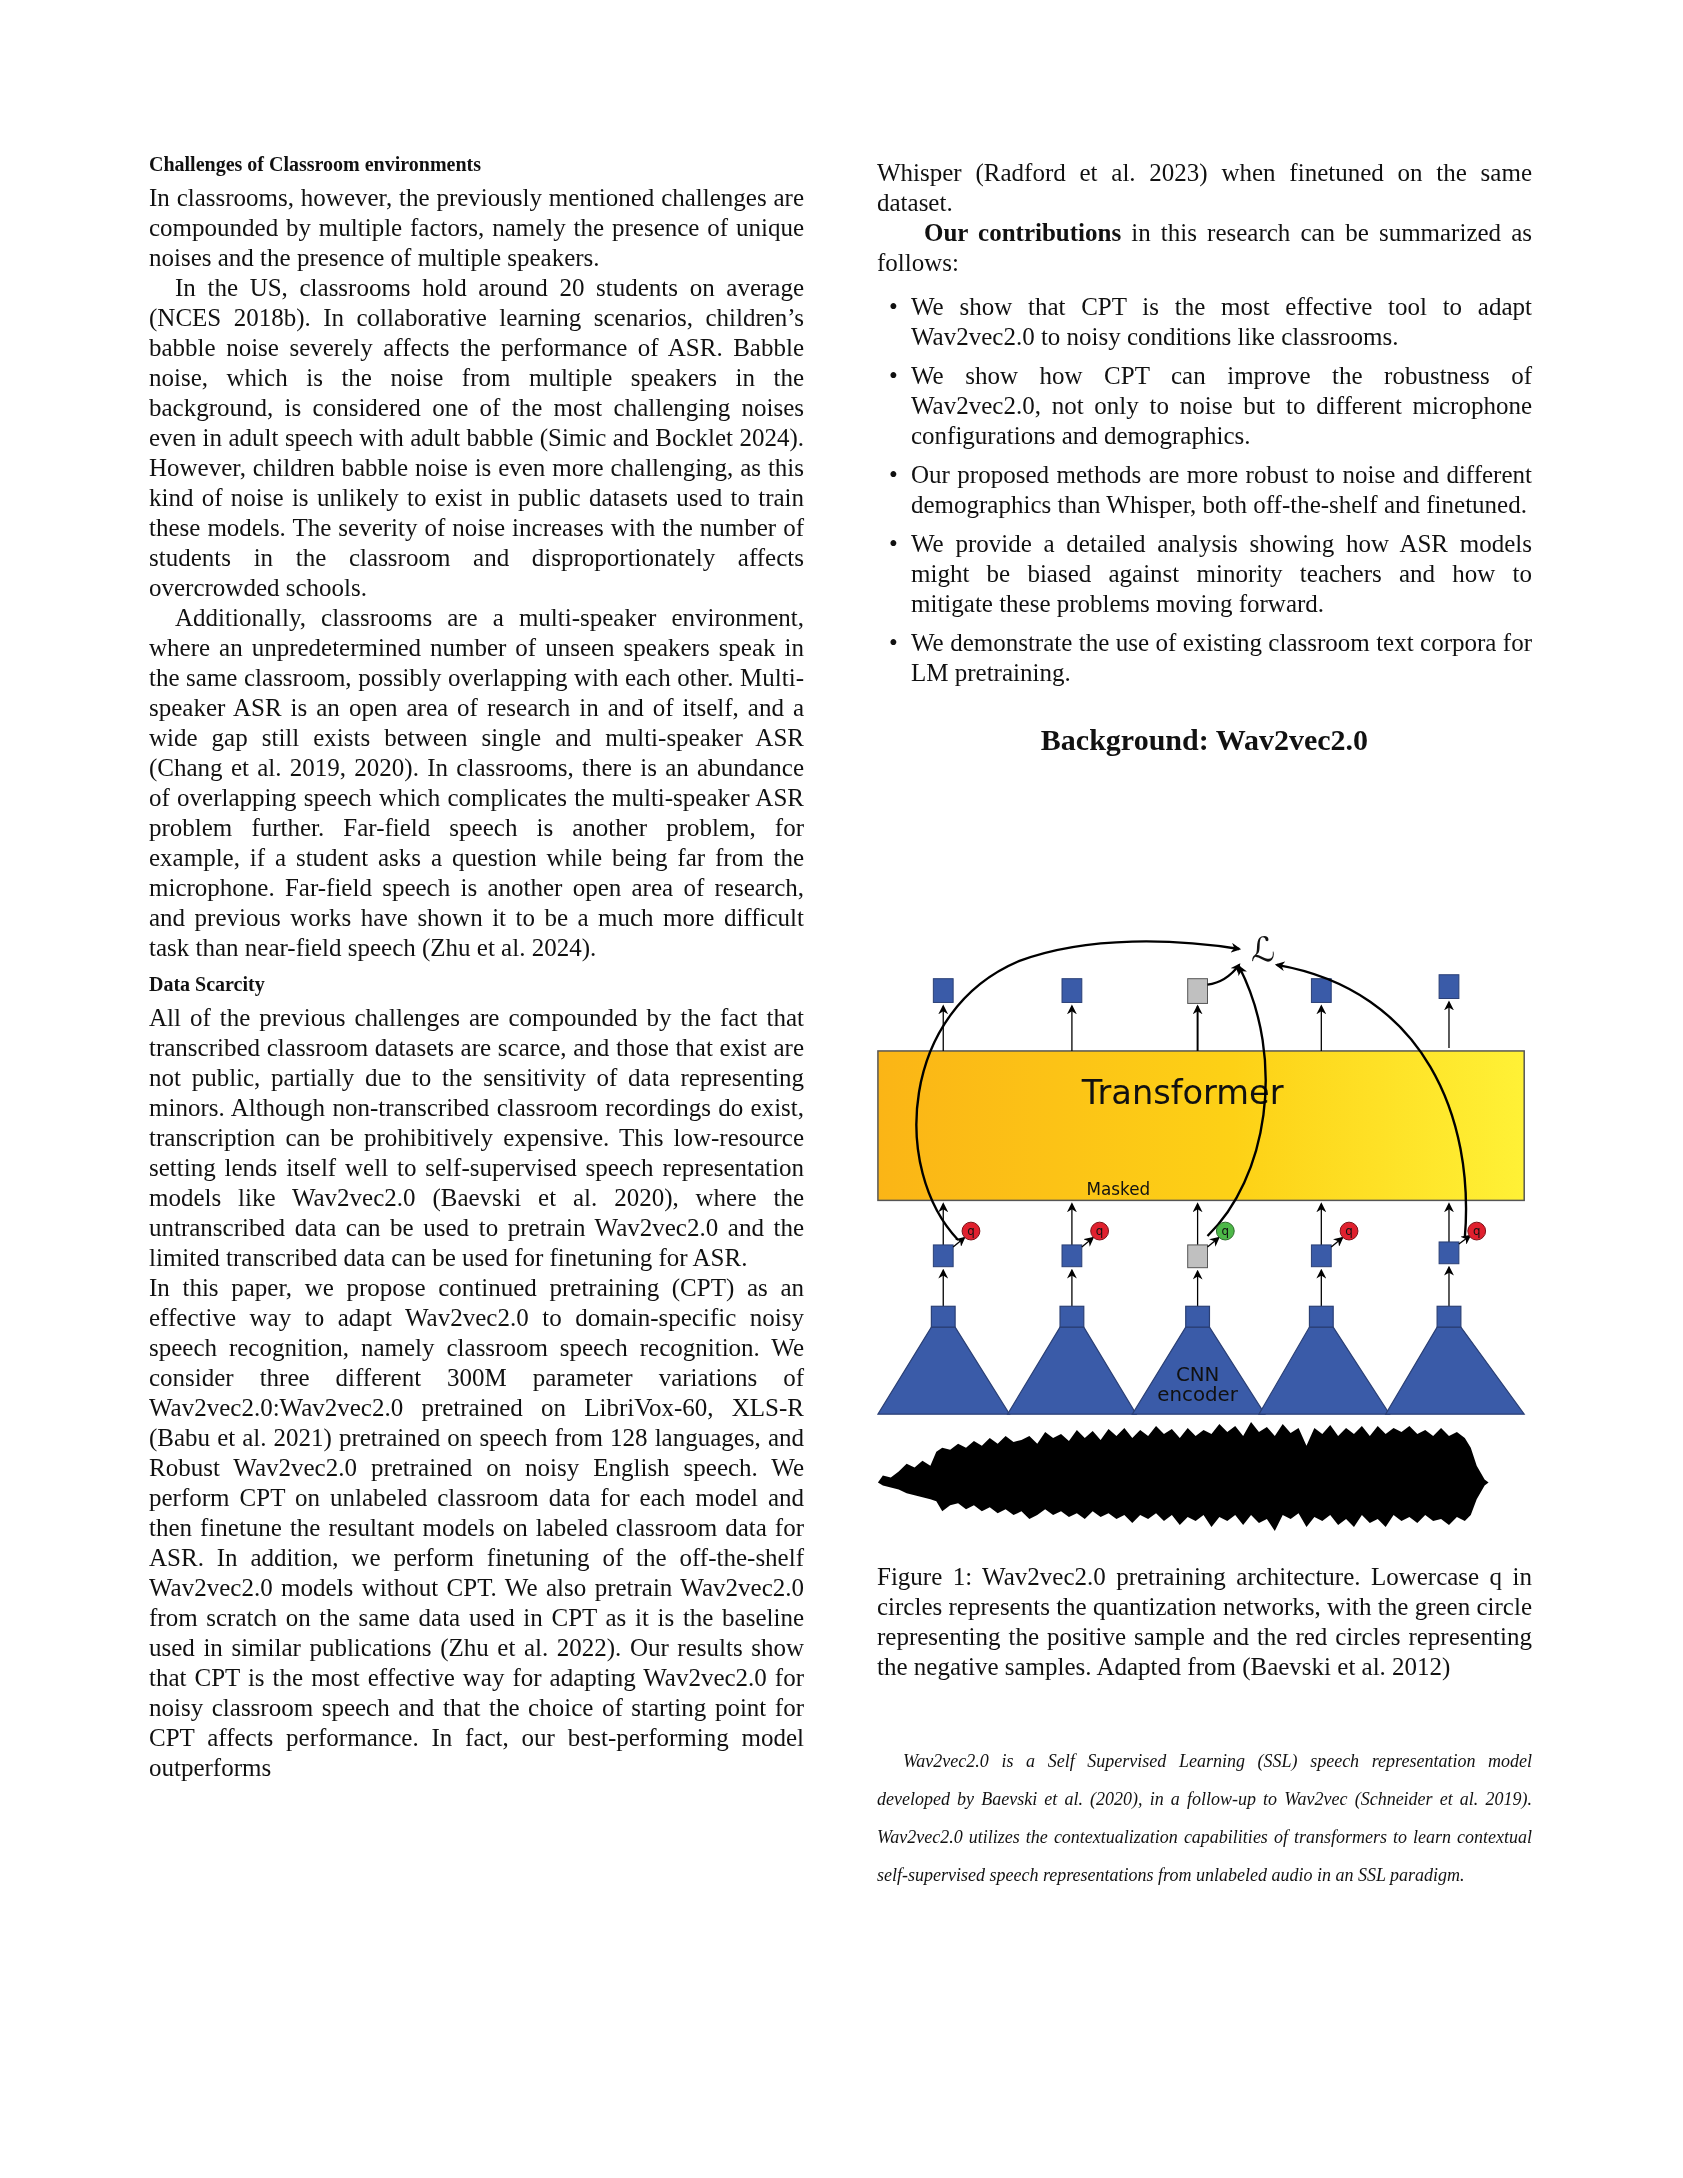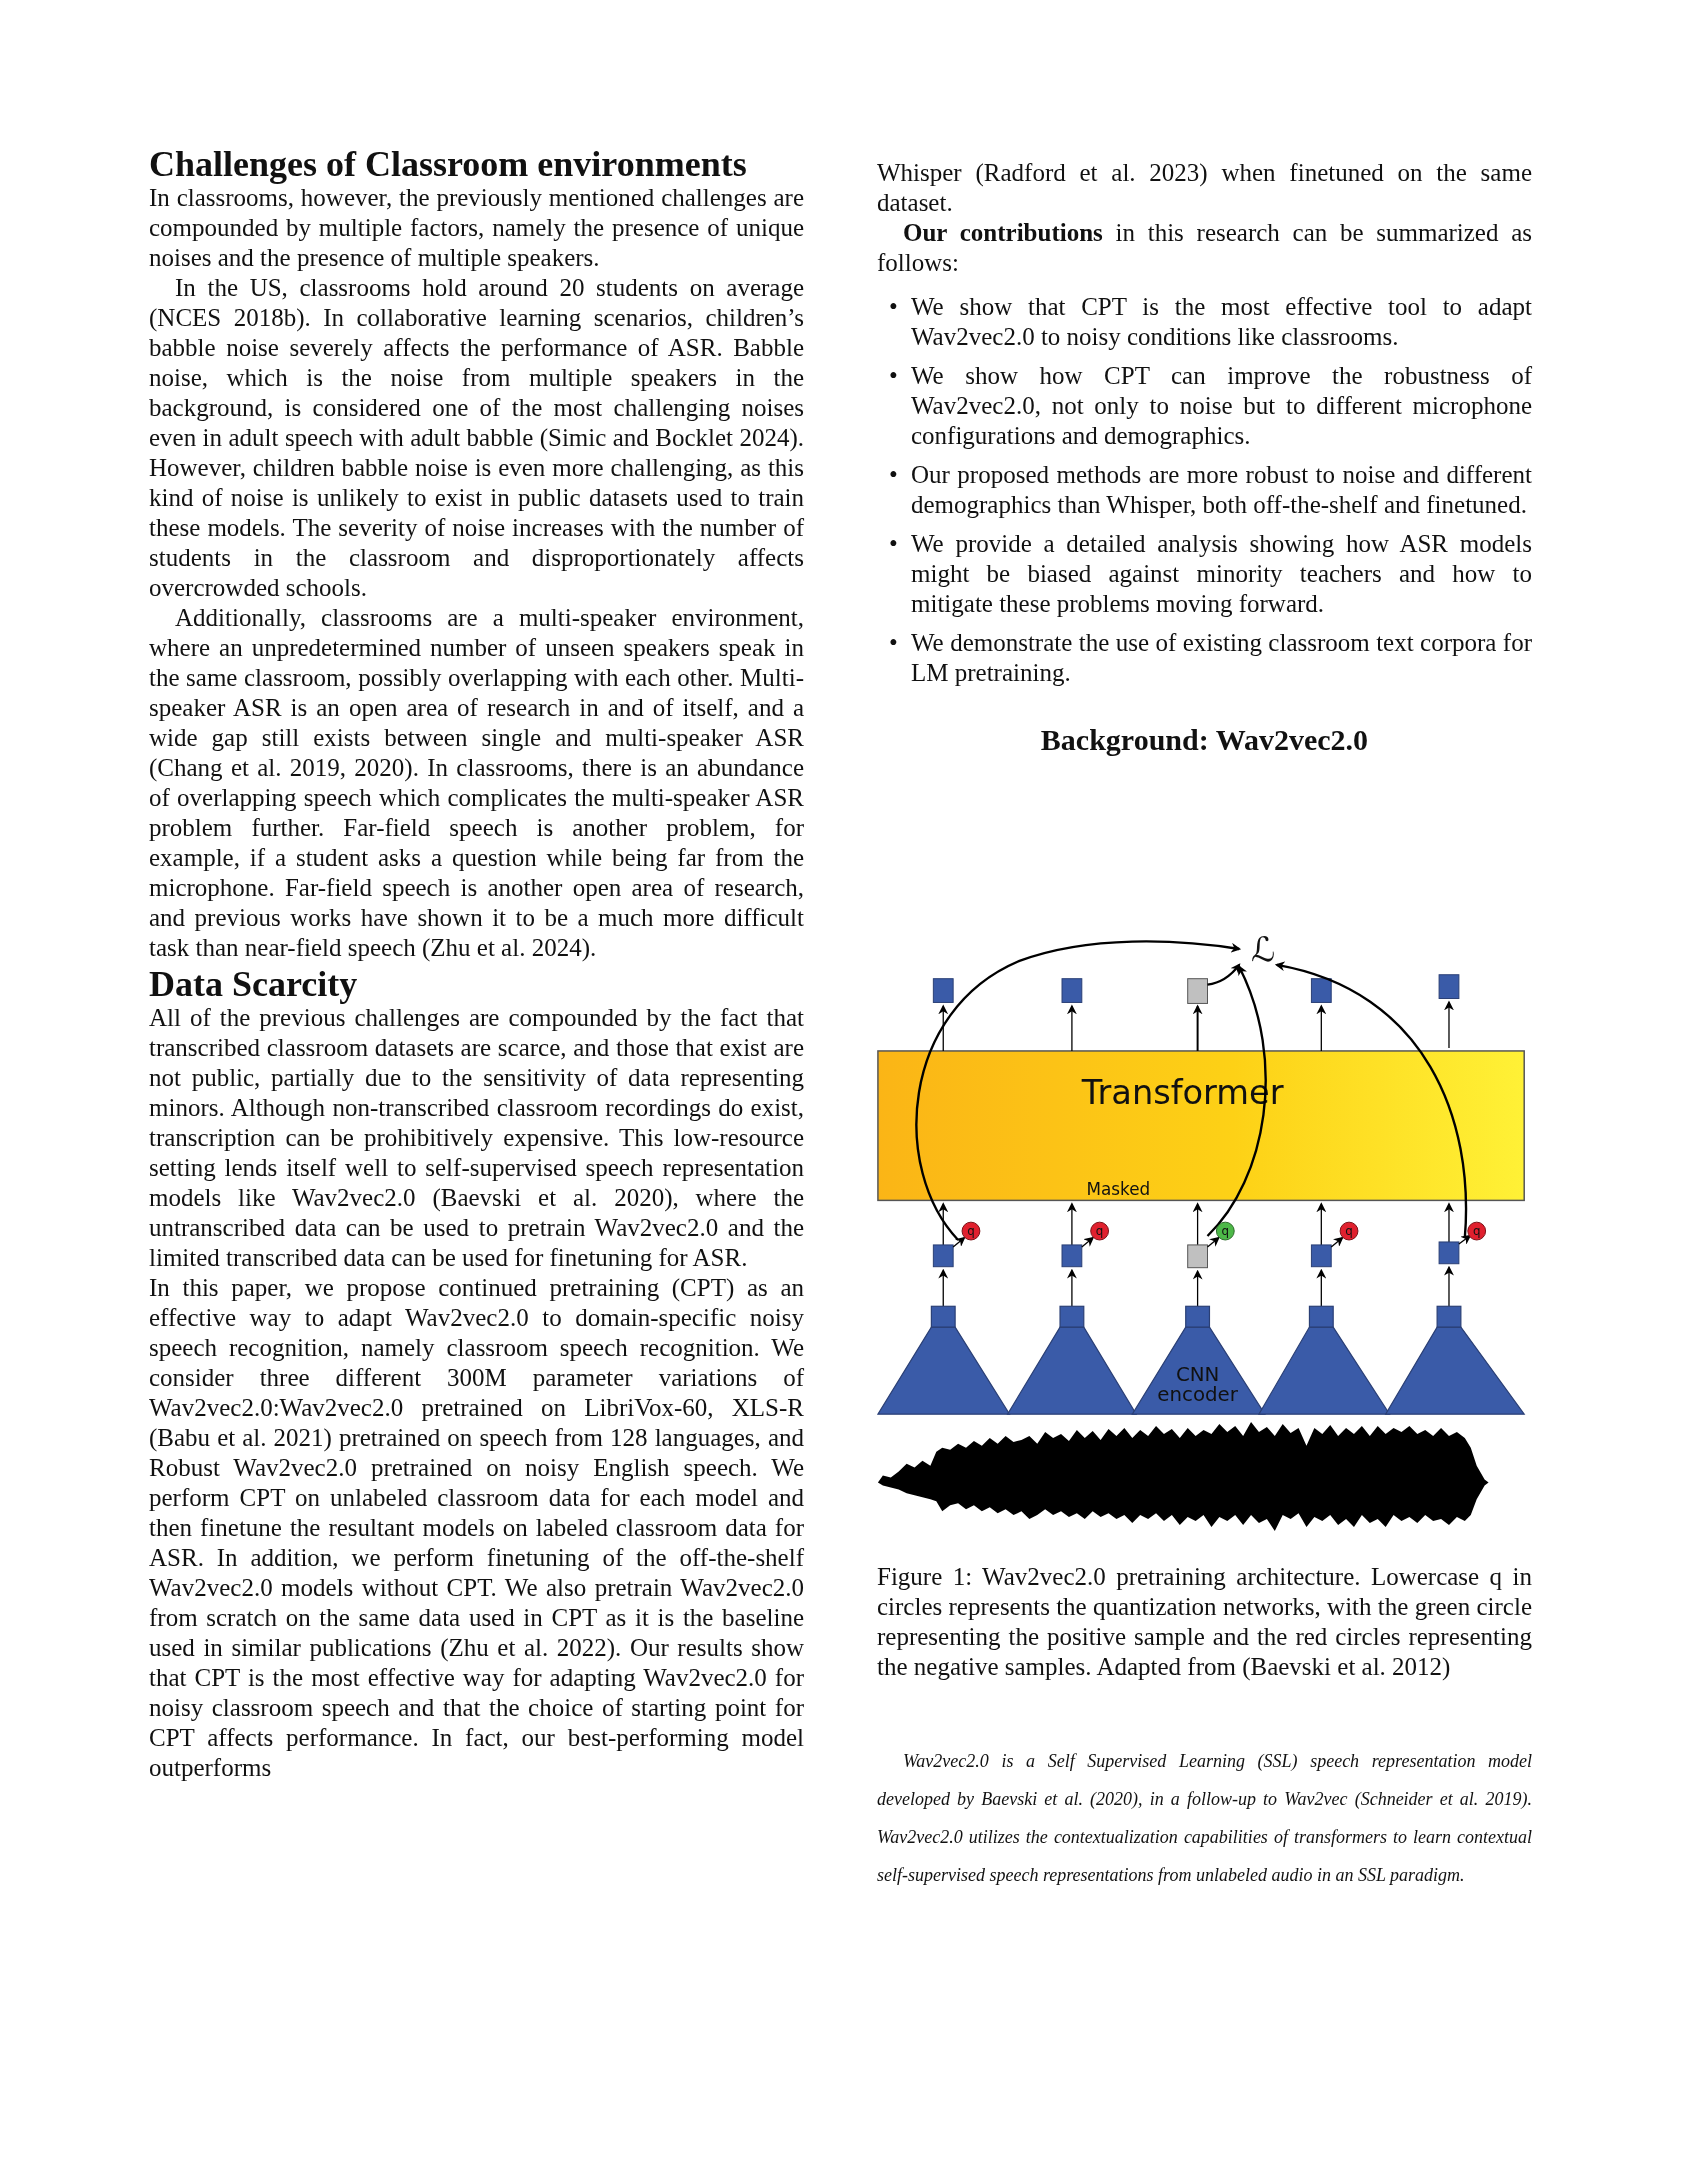--- a/index.html
+++ b/index.html
@@ -3,26 +3,26 @@
 <meta charset="utf-8">
 <style>
   html, body { margin:0; padding:0; background:#ffffff; }
   body { width:1683px; height:2178px; position:relative; overflow:hidden;
          font-family:"Liberation Serif", "DejaVu Serif", serif; color:#111; }
   .col { position:absolute; width:655px; font-size:25px; line-height:30px; }
   #left { left:149px; top:147px; }
   #right { left:877px; top:158px; }
   p { margin:0; text-align:justify; hyphens:manual; }
   p.indent { text-indent:26px; }
-  h2.sec { font-size:36px; font-weight:bold; margin:0 0 2px 0; line-height:34px; }
+  h2.sec { font-size:20px; font-weight:bold; margin:0 0 2px 0; line-height:34px; }
   h2.sec.gap { margin-top:4px; }
   ul.contrib { list-style:none; margin:14px 0 10px 0; padding:0; }
   ul.contrib li { position:relative; padding-left:34px; margin-bottom:9px; text-align:justify; }
   ul.contrib li .bullet { position:absolute; left:12px; top:0; }
-  .bold { font-weight:bold; }
+  .bold { font-weight:bold;margin-left:21px; }
   h2.bg { font-size:30px; font-weight:bold; text-align:center; margin:34px 0 8px 0; line-height:36px; }
   #figure { position:absolute; left:871px; top:921px; width:673px; height:634px; }
   #figure svg { position:absolute; left:0; top:0; }
   #caption { position:absolute; left:877px; top:1562px; width:655px; font-size:25px; line-height:30px; }
   #bg-para { position:absolute; left:877px; top:1742px; width:655px; font-size:18px; line-height:38px;font-style:italic; }
   .fig-label { font-family:"DejaVu Sans", sans-serif; }
 </style>
 </head>
 <body>
 

